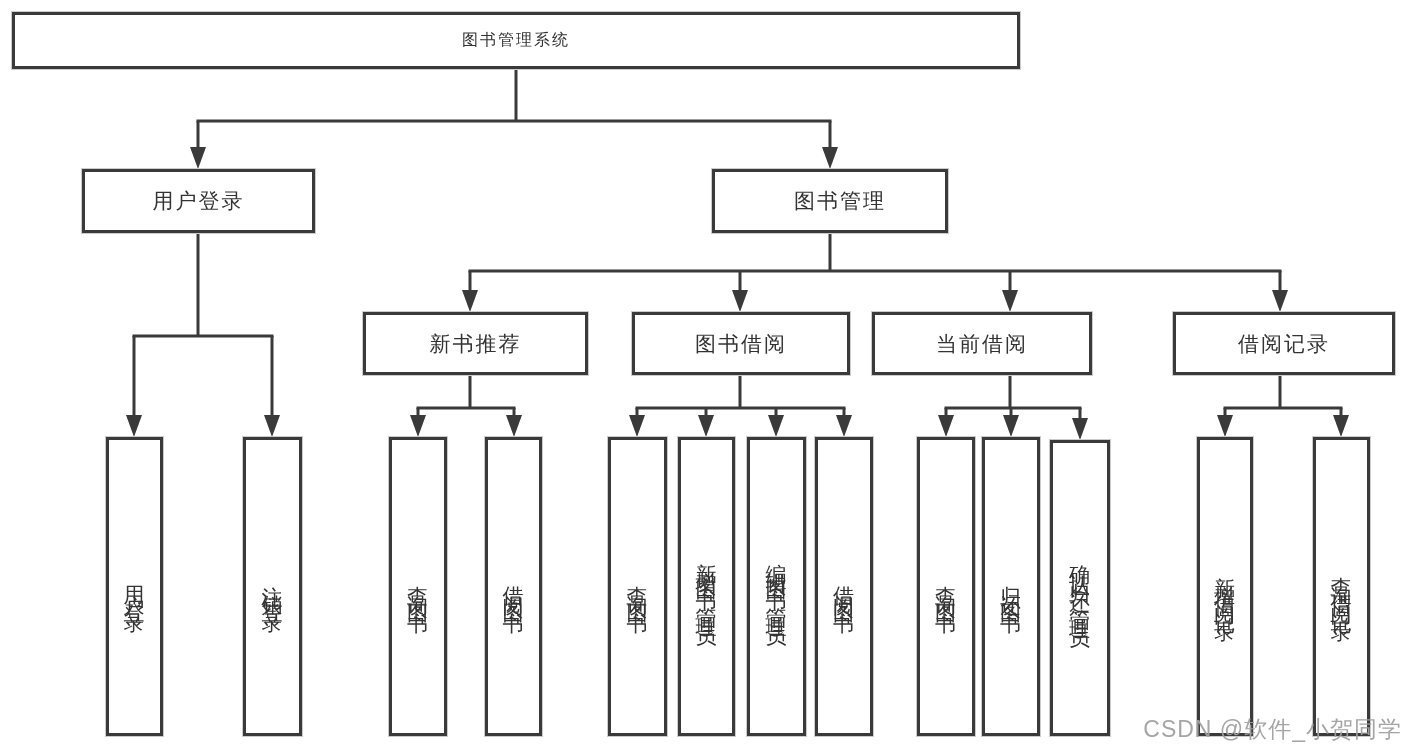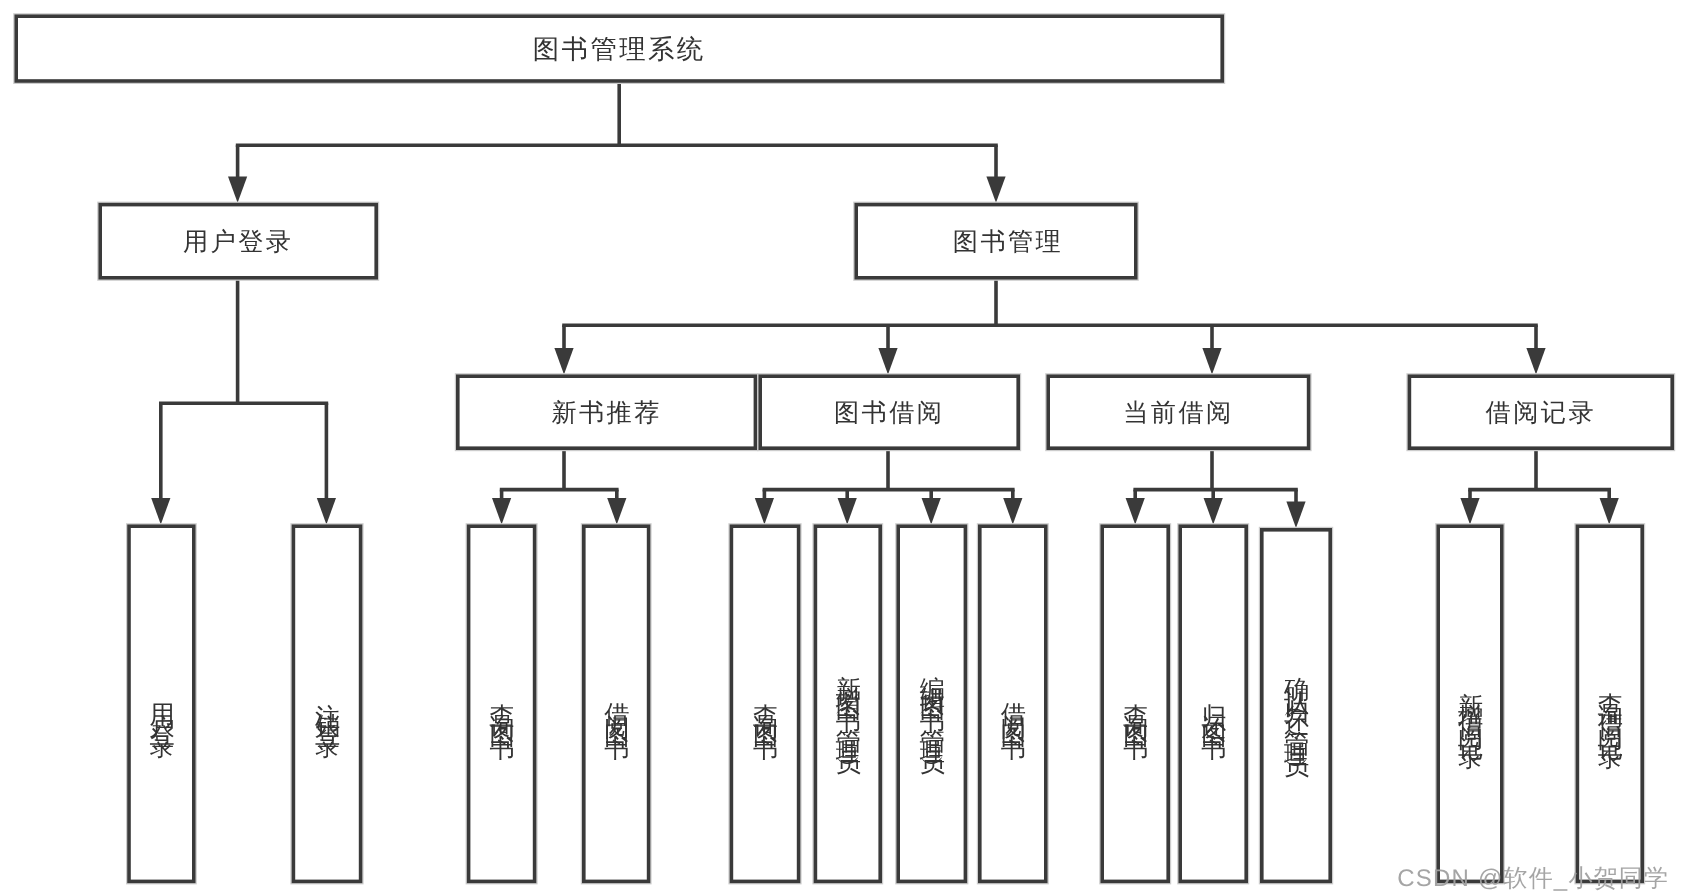--- a/index.html
+++ b/index.html
@@ -32,35 +32,35 @@
     justify-content: center;
     color: #333333;
     z-index: 2;
   }
   .node .hlabel {
     font-size: 21px;
     letter-spacing: 2px;
     white-space: nowrap;
     color: #333333;
   }
-  .node.root .hlabel { font-size: 22px; }
+  .node.root .hlabel { font-size: 16px; }
   .node .vlabel {
     writing-mode: vertical-rl;
     text-orientation: mixed;
     font-size: 21px;
     letter-spacing: 9px;
     line-height: 1;
     color: #333333;
     white-space: nowrap;
   }
   .watermark {
     position: absolute;
-    right: 14px;
+    right: 3px;
     bottom: 2px;
-    font-size: 20px;
+    font-size: 23px;
     color: rgba(160, 160, 160, 0.95);
     letter-spacing: 1px;
     z-index: 3;
     white-space: nowrap;
   }
 </style>
 </head>
 <body>
 
 <div class="canvas">
@@ -135,21 +135,21 @@
     <span class="hlabel">图书管理系统</span>
   </div>
 
   <div class="node" style="left:82px;top:169px;width:233px;height:64px;">
     <span class="hlabel">用户登录</span>
   </div>
   <div class="node" style="left:712px;top:169px;width:236px;height:64px;padding-left:20px;">
     <span class="hlabel">图书管理</span>
   </div>
 
-  <div class="node" style="left:363px;top:312px;width:251px;height:63px;margin-left:17px;">
+  <div class="node" style="left:363px;top:312px;width:225px;height:63px;">
     <span class="hlabel">新书推荐</span>
   </div>
   <div class="node" style="left:632px;top:312px;width:218px;height:63px;">
     <span class="hlabel">图书借阅</span>
   </div>
   <div class="node" style="left:872px;top:312px;width:220px;height:63px;">
     <span class="hlabel">当前借阅</span>
   </div>
   <div class="node" style="left:1173px;top:312px;width:222px;height:63px;">
     <span class="hlabel">借阅记录</span>

